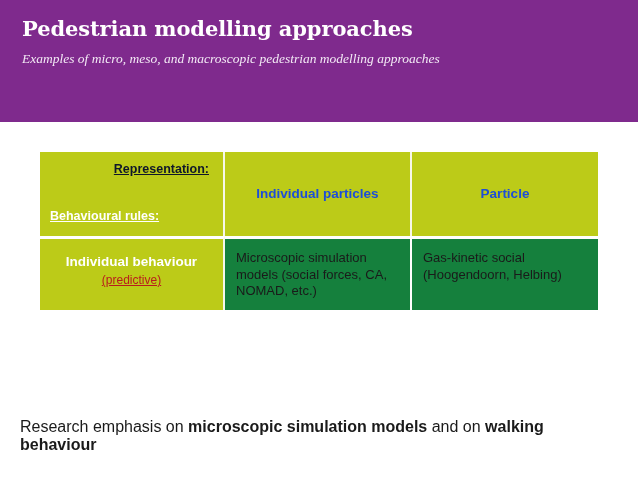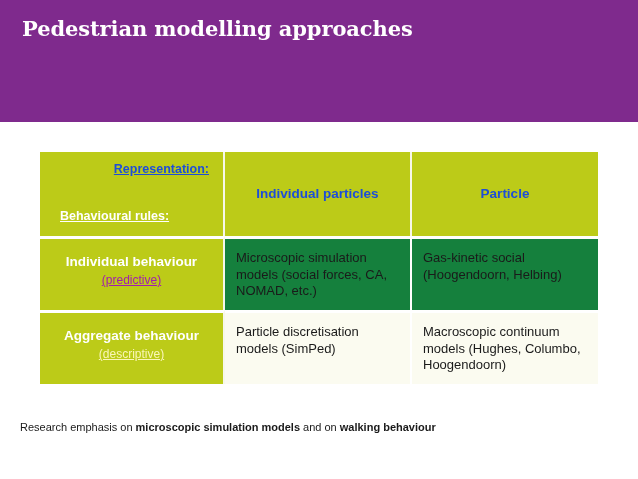--- a/index.html
+++ b/index.html
@@ -85,27 +85,27 @@
     height: 84px;
     box-sizing: border-box;
     padding: 10px 14px 8px 10px;
     position: relative;
     border-right: 2px solid #f7f7ea;
   }
   .hdr-rep {
     text-align: right;
     font-size: 12.5px;
     font-weight: bold;
-    color: #1d4ed8;
+    color: #0f172a;
     text-decoration: underline;
     line-height: 15px;
   }
   .hdr-beh {
     position: absolute;
-    left: 20px;
+    left: 10px;
     bottom: 12px;
     text-align: left;
     font-size: 12.5px;
     font-weight: bold;
     color: #ffffff;
     text-decoration: underline;
     line-height: 15px;
   }
   .hdr-col {
     background: #bccb18;
@@ -131,21 +131,21 @@
   }
   .row-label-main {
     font-size: 13.5px;
     font-weight: bold;
     color: #ffffff;
     line-height: 18px;
   }
   .row-label-sub {
     font-size: 12px;
     font-weight: normal;
-    color: #a21caf;
+    color: #b91c1c;
     text-decoration: underline;
     line-height: 17px;
     margin-top: 1px;
   }
   .row-label-sub.warm {
     color: #faf6b8;
   }
 
   
   .content {
@@ -162,33 +162,34 @@
 
   .row2 td .cell-inner { min-height: 74px; }
   .row3 td .cell-inner { min-height: 74px; }
 
   
   .caption {
     position: absolute;
     left: 20px;
     top: 418px;
     width: 600px;
-    font-size: 11px;
+    font-size: 16px;
     line-height: 18px;
     color: #1a1a1a;
   }
   .caption b { font-weight: bold; }
 </style>
 </head>
 <body>
 
 <div class="slide">
 
   <div class="banner">
     <div class="banner-title">Pedestrian modelling approaches</div>
+    <div class="banner-note">Examples of micro, meso, and macroscopic pedestrian modelling approaches</div>
   </div>
 
   <table class="matrix">
     <colgroup>
       <col style="width:185px">
       <col style="width:187px">
       <col style="width:186px">
     </colgroup>
     <tbody>
       <tr>
@@ -214,32 +215,18 @@
           </div>
         </td>
         <td>
           <div class="cell content shade-a divider cell-inner">Microscopic simulation models (social forces, CA, NOMAD, etc.)</div>
         </td>
         <td>
           <div class="cell content shade-a cell-inner">Gas-kinetic social (Hoogendoorn, Helbing)</div>
         </td>
       </tr>
 
-      <tr class="row3">
-        <td>
-          <div class="cell row-label cell-inner">
-            <div class="row-label-main">Aggregate behaviour</div>
-            <div class="row-label-sub warm">(descriptive)</div>
-          </div>
-        </td>
-        <td>
-          <div class="cell content shade-b divider cell-inner">Particle discretisation models (SimPed)</div>
-        </td>
-        <td>
-          <div class="cell content shade-b cell-inner">Macroscopic continuum models (Hughes, Columbo, Hoogendoorn)</div>
-        </td>
-      </tr>
     </tbody>
   </table>
 
   <div class="caption"><span>Research emphasis on </span><b>microscopic simulation models</b><span> and on </span><b>walking behaviour</b></div>
 
 </div>
 
 </body></html>

